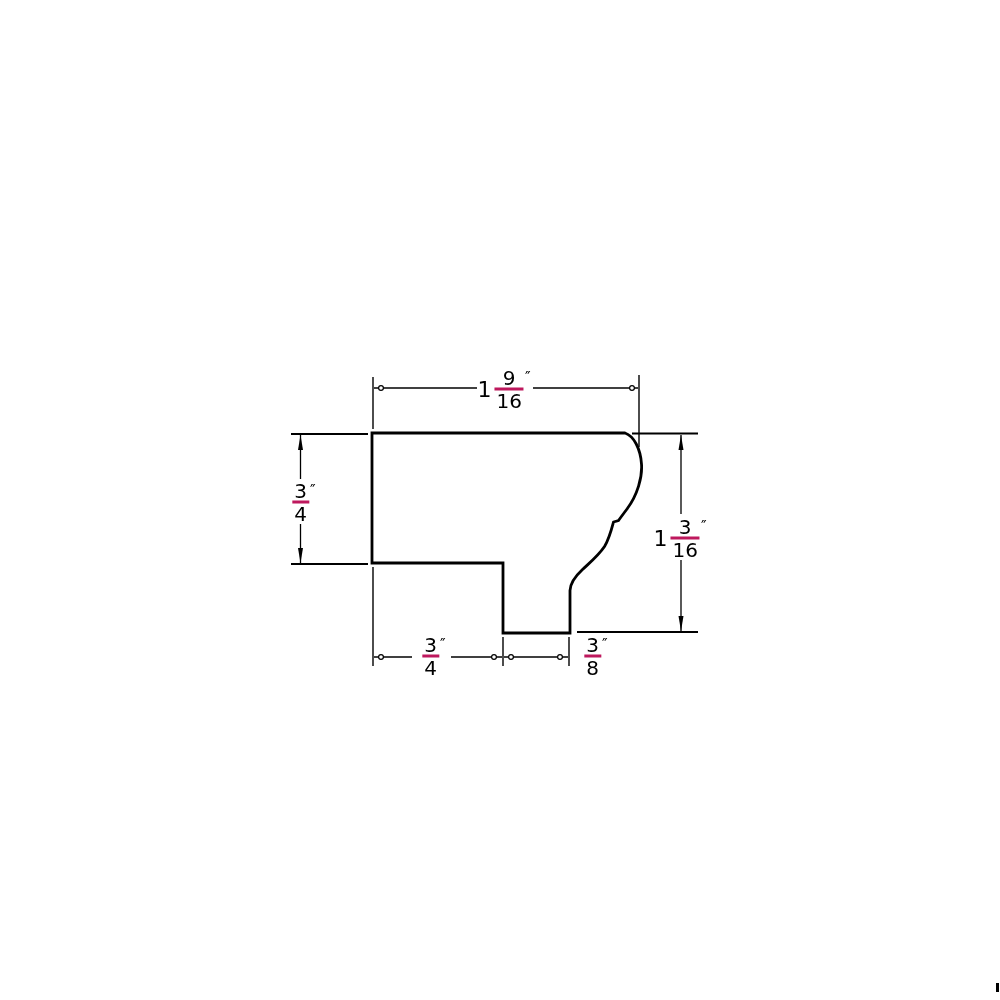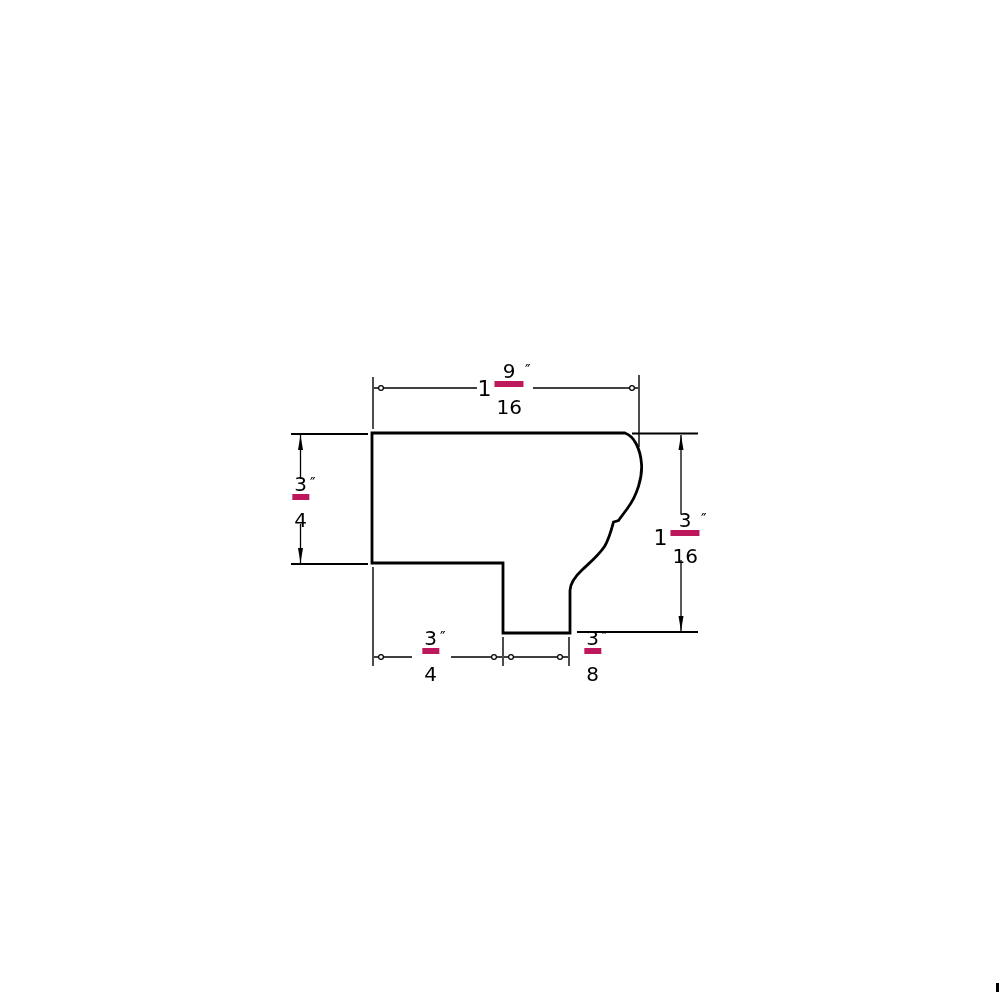--- a/index.html
+++ b/index.html
@@ -40,22 +40,22 @@
     flex-direction: column;
     align-items: center;
     font-size: 20px;
   }
   .num {
     line-height: 16px;
     padding: 0 2px 2px 2px;
   }
   .den {
     line-height: 16px;
-    border-top: 6px solid #be185d;
-    padding: 12px 2px 0 2px;
+    border-top: 3px solid #be185d;
+    padding: 2px 2px 0 2px;
   }
   .unit {
     font-size: 15px;
     line-height: 12px;
     align-self: flex-start;
     margin-top: 2px;
     margin-left: 1px;
   }
 </style>
 </head>

